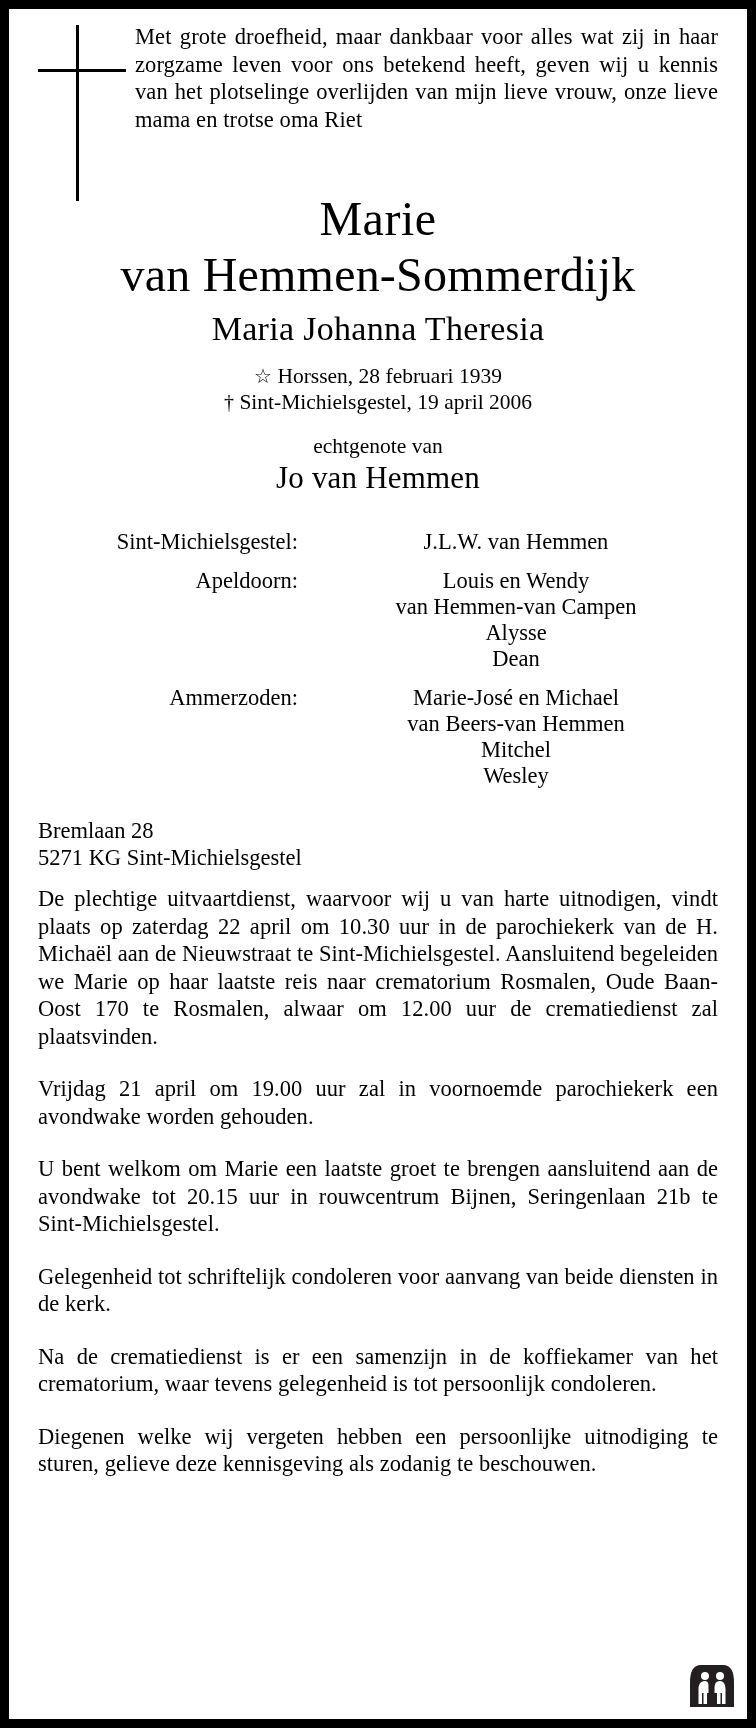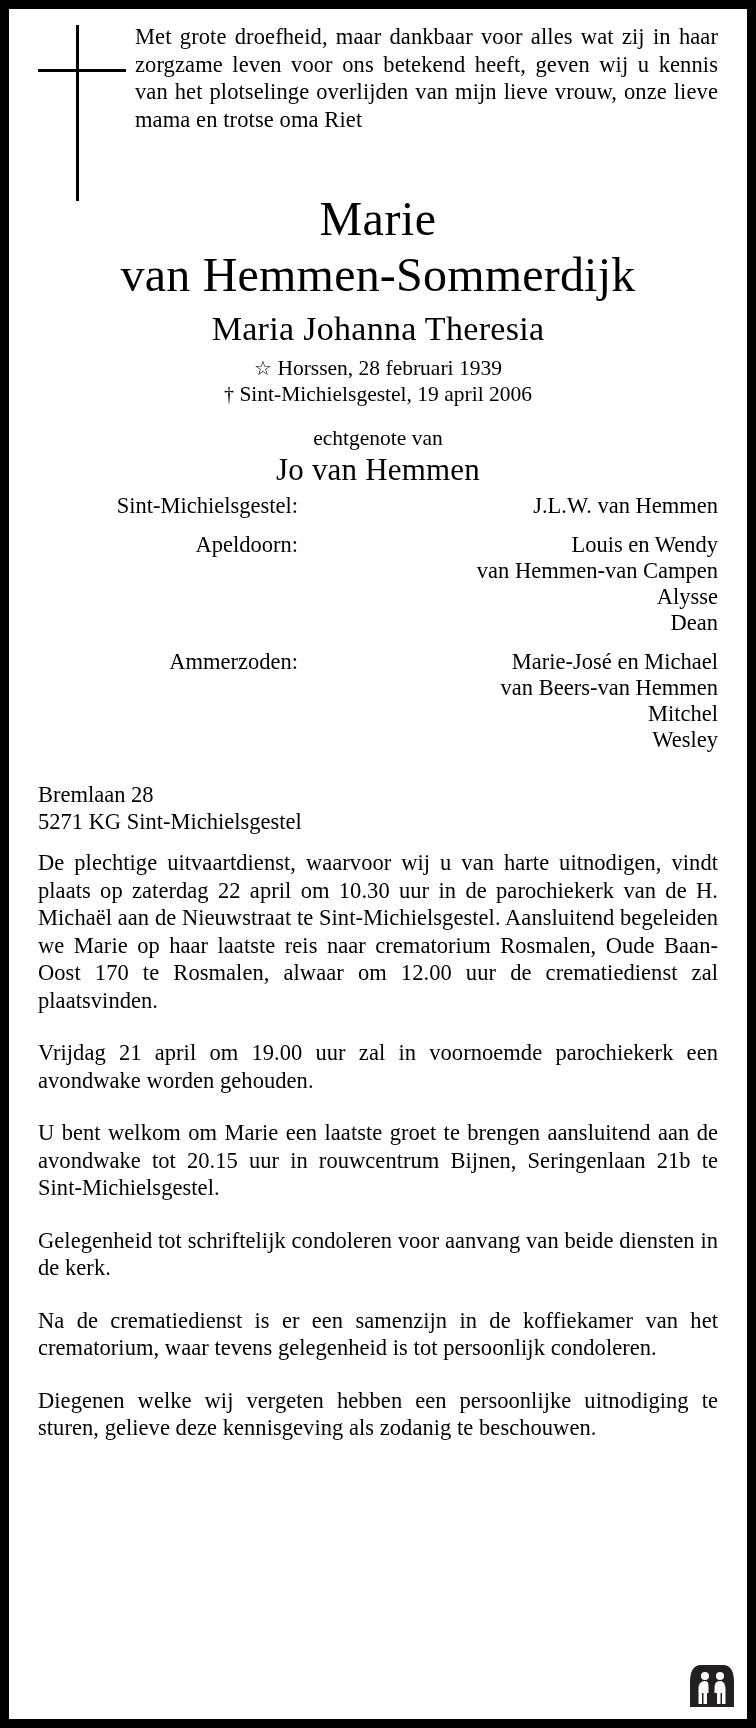--- a/index.html
+++ b/index.html
@@ -92,59 +92,59 @@
     font-size: 34px;
     line-height: 44px;
     margin-top: 4px;
     letter-spacing: 0.3px;
   }
 
   .dates {
     text-align: center;
     font-size: 21.5px;
     line-height: 26px;
-    margin-top: 4px;
+    margin-top: 12px;
   }
   .dates .sym {
     font-size: 20px;
   }
 
   .spouse-label {
     text-align: center;
     font-size: 21.5px;
     line-height: 26px;
     margin-top: 18px;
   }
   .spouse-name {
     text-align: center;
     font-size: 31px;
     line-height: 38px;
     letter-spacing: 0.2px;
   }
 
   
   .family {
-    margin-top: 4px;
+    margin-top: 32px;
     width: 100%;
     border-collapse: collapse;
   }
   .family td {
     vertical-align: top;
     padding: 0;
     font-size: 22.5px;
     line-height: 26px;
   }
   .family td.city {
     text-align: right;
     white-space: nowrap;
     width: 260px;
     padding-right: 12px;
   }
   .family td.people {
-    text-align: right;
+    text-align: center;
     padding-left: 4px;
   }
   .family tr.gap td {
     height: 13px;
     line-height: 13px;
     font-size: 0;
   }
   .family .people div {
     line-height: 26px;
   }

